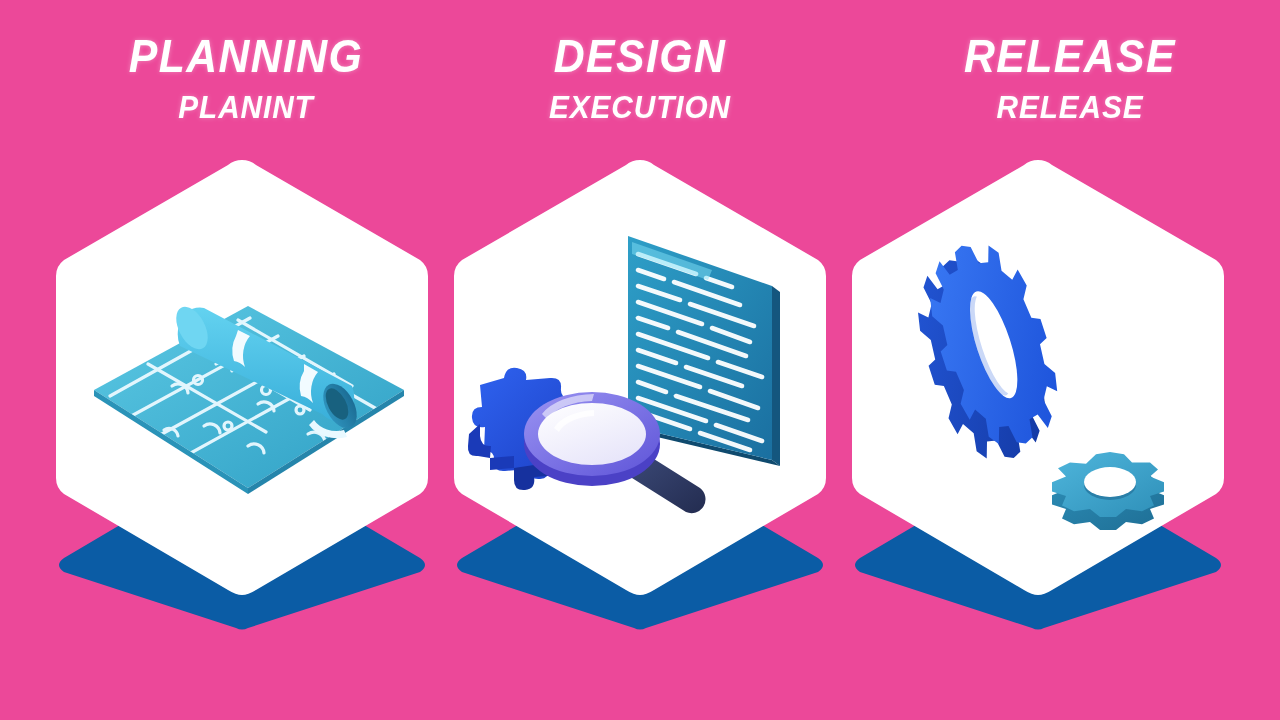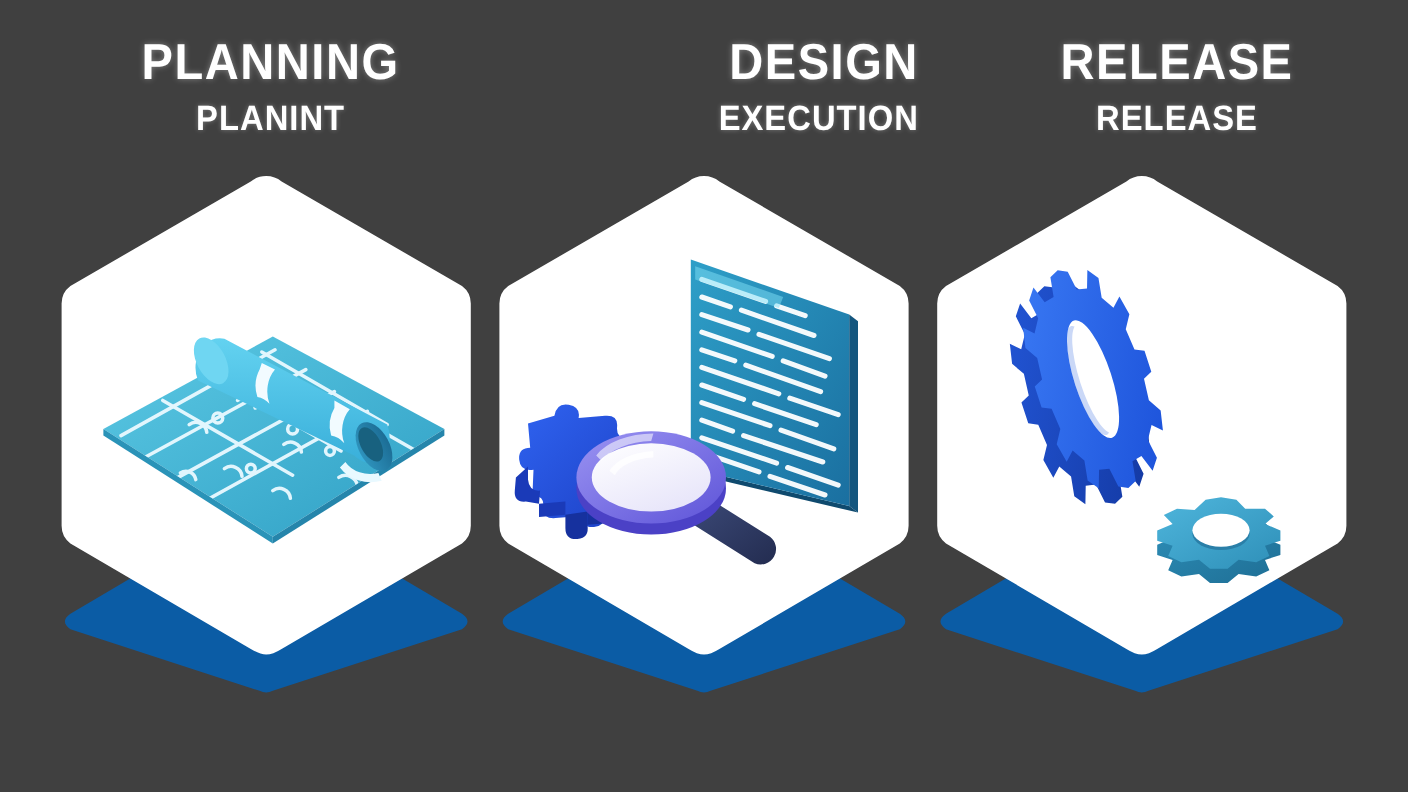--- a/index.html
+++ b/index.html
@@ -59,28 +59,28 @@
     position:absolute;
     left:0; top:0;
     width:380px; height:480px;
     pointer-events:none;
   }
   .illus svg { display:block; }
 </style>
 </head>
 <body>
 
-<div id="stage" style="background: #404040;">
+<div id="stage" style="background: #ec4899; font-style: italic;">
 
   <div class="col-head" style="left:36px; top:30px;">
     <div class="col-title">PLANNING</div>
     <div class="col-sub">PLANINT</div>
   </div>
 
-  <div class="col-head" style="left:430px; top:30px;text-align:right;">
+  <div class="col-head" style="left:430px; top:30px;">
     <div class="col-title">DESIGN</div>
     <div class="col-sub">EXECUTION</div>
   </div>
 
   <div class="col-head" style="left:860px; top:30px;">
     <div class="col-title">RELEASE</div>
     <div class="col-sub">RELEASE</div>
   </div>
 
   <div class="card" style="left:52px; top:158px;">

